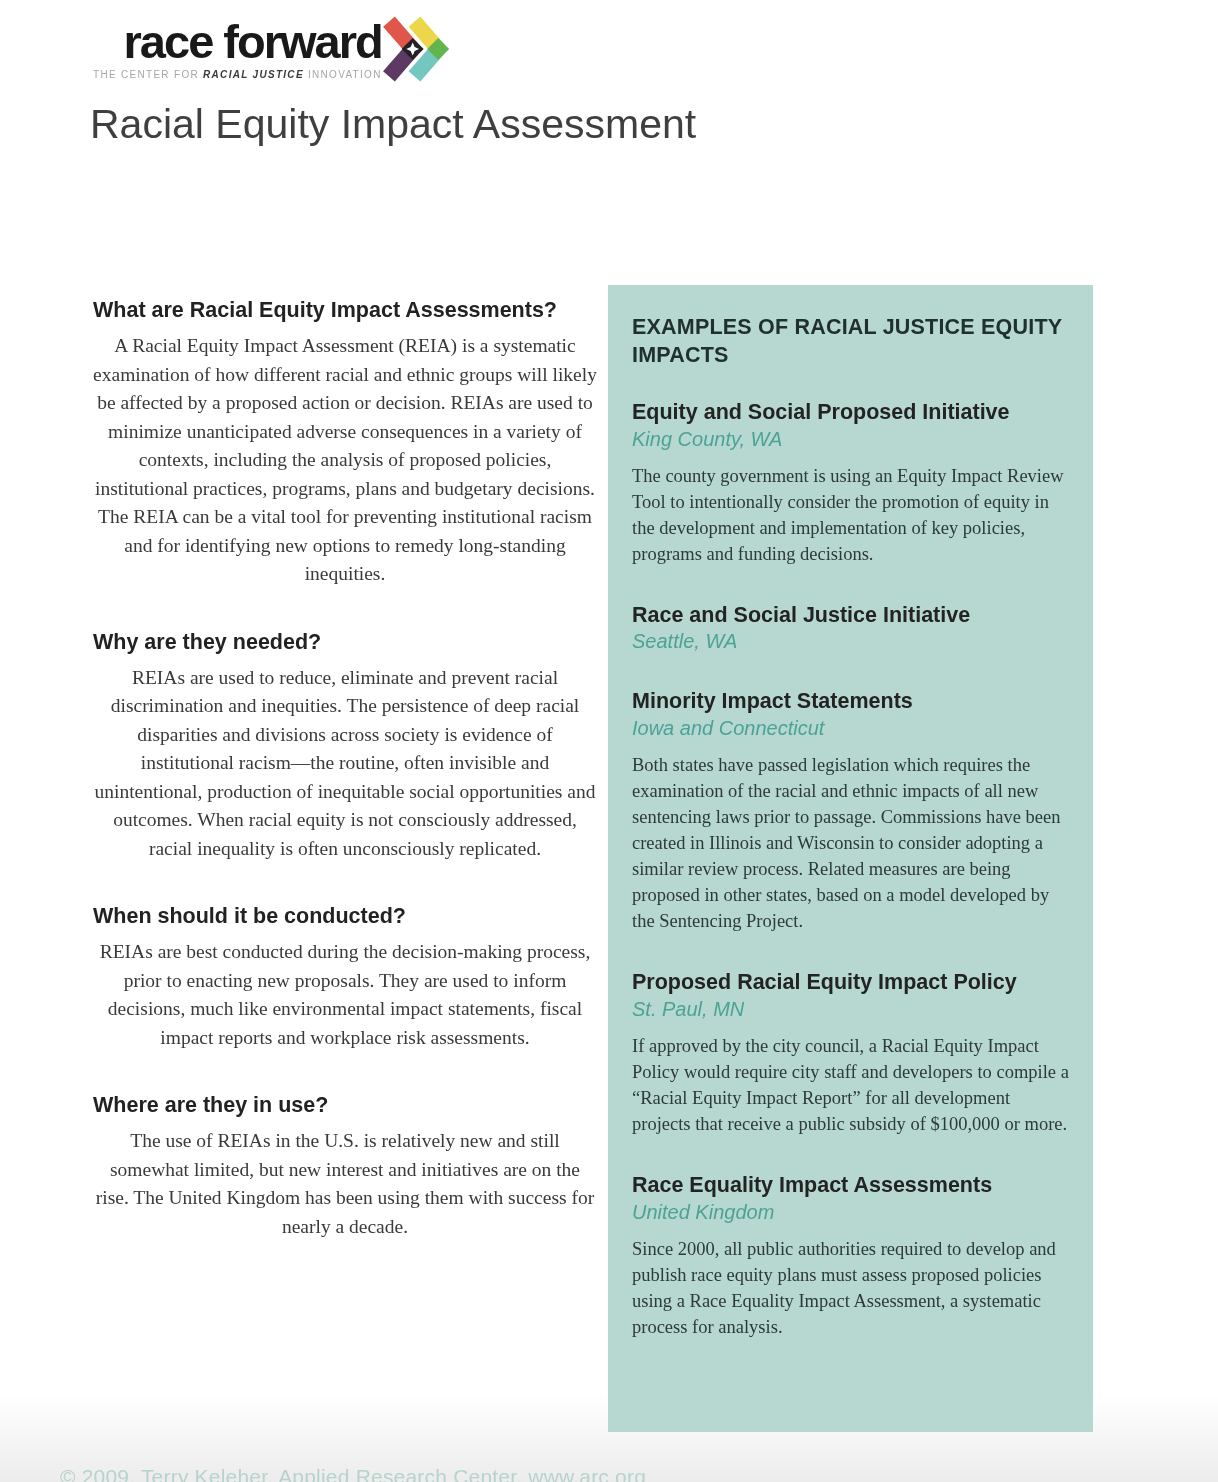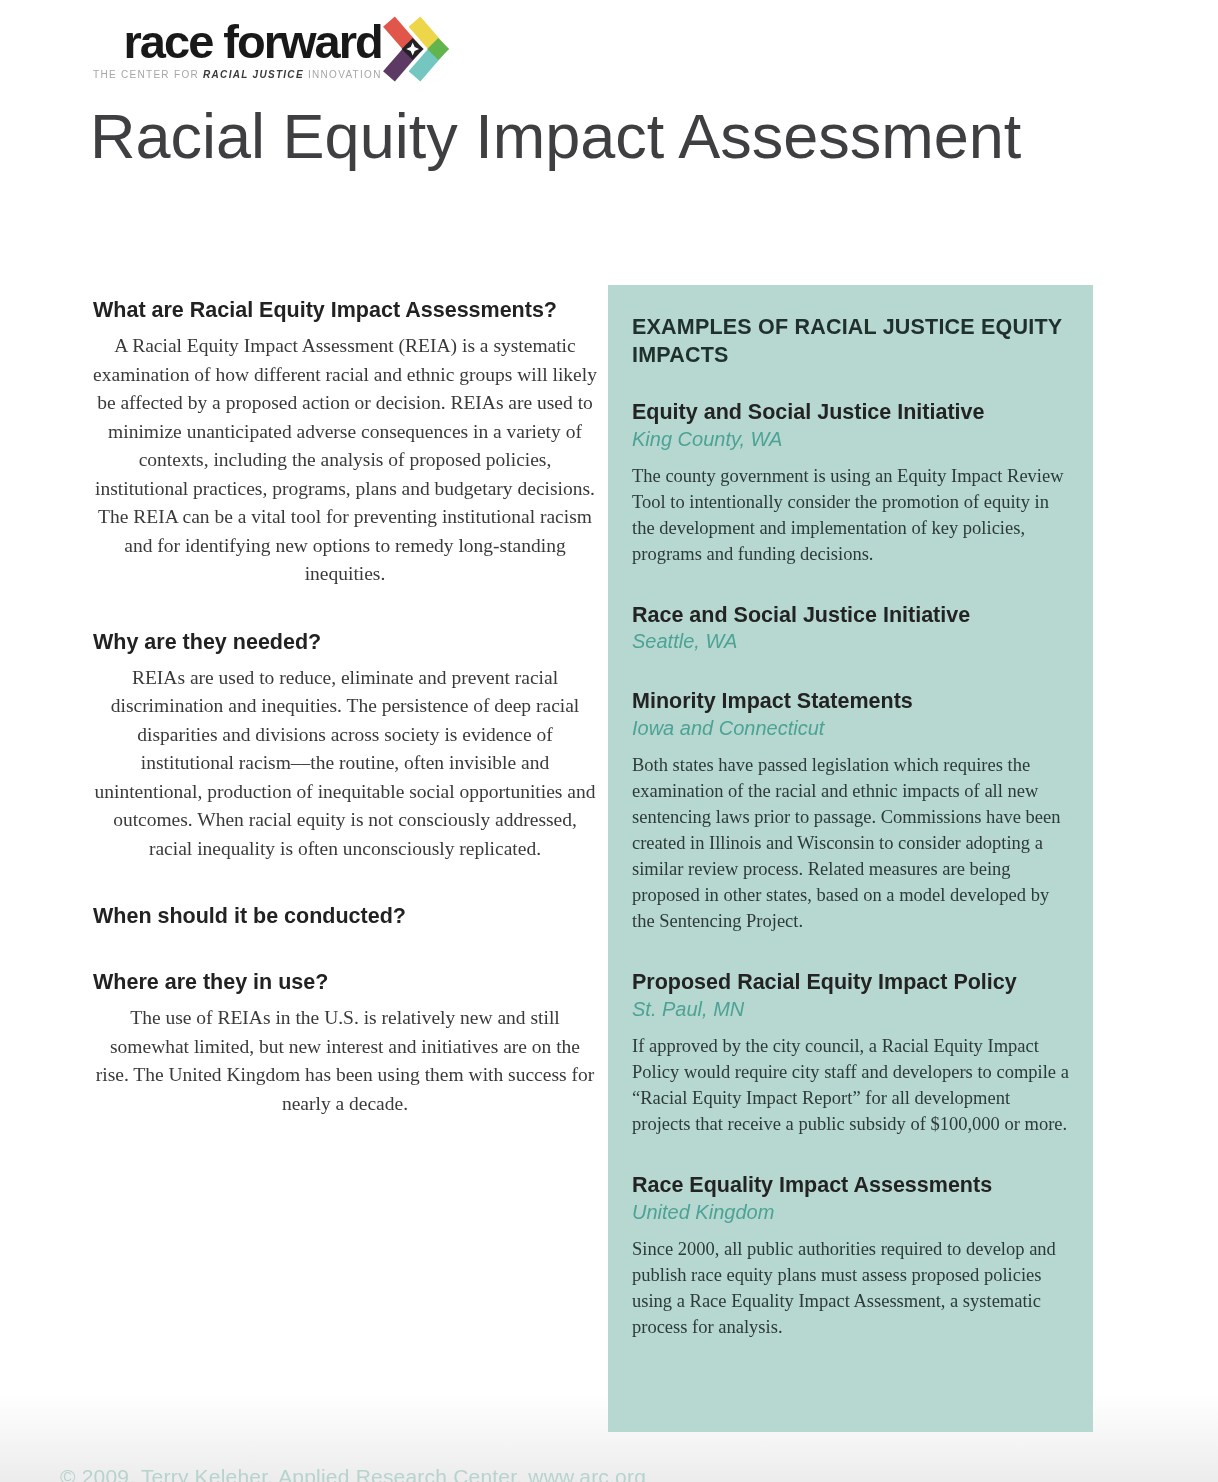--- a/index.html
+++ b/index.html
@@ -10,21 +10,21 @@
 
   
   .logo-block { position:absolute; left:93px; top:18px; display:flex; align-items:flex-start; }
   .logo-text-col { display:flex; flex-direction:column;align-items:flex-end; }
   .brand-text { font-size:47px; font-weight:800; letter-spacing:-2px; color:#191919; line-height:1.0; font-family:"Liberation Sans", sans-serif; }
   .tagline { margin-top:4px; font-size:10px; letter-spacing:1.3px; color:#a6a6a6; font-weight:500; white-space:nowrap; }
   .tagline .tag-bold { color:#3a3a3a; font-weight:800;font-style:italic; }
   .logo-arrow { margin-left:-4px; margin-top:-2px; }
 
   
-  .page-title { position:absolute; left:90px; top:103px; font-size:63px; font-weight:300; color:#3f3f41; line-height:1.05; font-family:"Liberation Sans", sans-serif; }
+  .page-title { position:absolute; left:90px; top:103px; font-size:41px; font-weight:300; color:#3f3f41; line-height:1.05; font-family:"Liberation Sans", sans-serif; }
 
   
   .columns { position:absolute; left:93px; top:285px; width:1062px; display:flex; gap:11px; z-index:2; }
   .left-col { width:504px; padding-top:13px; }
   .section { margin-bottom:41px; }
   .section-heading { font-size:21.5px; font-weight:700; color:#222222; margin-bottom:9px; font-family:"Liberation Sans", sans-serif; }
   .section-body { font-family:"Liberation Serif", serif; font-size:19.5px; line-height:28.5px; color:#3a3a3a;text-align:center; }
 
   
   .panel { width:485px; height:1147px; background:#b6d8d0; padding:16px 24px 0 24px; overflow:hidden; }
@@ -70,32 +70,33 @@
       <div class="section">
         <h2 class="section-heading">What are Racial Equity Impact Assessments?</h2>
         <p class="section-body">A Racial Equity Impact Assessment (REIA) is a systematic examination of how different racial and ethnic groups will likely be affected by a proposed action or decision. REIAs are used to minimize unanticipated adverse consequences in a variety of contexts, including the analysis of proposed policies, institutional practices, programs, plans and budgetary decisions. The REIA can be a vital tool for preventing institutional racism and for identifying new options to remedy long-standing inequities.</p>
       </div>
       <div class="section">
         <h2 class="section-heading">Why are they needed?</h2>
         <p class="section-body">REIAs are used to reduce, eliminate and prevent racial discrimination and inequities. The persistence of deep racial disparities and divisions across society is evidence of institutional racism––the routine, often invisible and unintentional, production of inequitable social opportunities and outcomes. When racial equity is not consciously addressed, racial inequality is often unconsciously replicated.</p>
       </div>
       <div class="section">
         <h2 class="section-heading">When should it be conducted?</h2>
+        <p class="section-body">REIAs are best conducted during the decision-making process, prior to enacting new proposals. They are used to inform decisions, much like environmental impact statements, fiscal impact reports and workplace risk assessments.</p>
       </div>
       <div class="section">
         <h2 class="section-heading">Where are they in use?</h2>
         <p class="section-body">The use of REIAs in the U.S. is relatively new and still somewhat limited, but new interest and initiatives are on the rise. The United Kingdom has been using them with success for nearly a decade.</p>
       </div>
     </div>
 
     <div class="panel">
       <h2 class="panel-heading">EXAMPLES OF RACIAL JUSTICE EQUITY IMPACTS</h2>
 
       <div class="example">
-        <h3 class="example-title">Equity and Social Justice Initiative</h3>
+        <h3 class="example-title">Equity and Social Proposed Initiative</h3>
         <div class="example-location">King County, WA</div>
         <p class="example-body">The county government is using an Equity Impact Review Tool to intentionally consider the promotion of equity in the development and implementation of key policies, programs and funding decisions.</p>
       </div>
 
       <div class="example">
         <h3 class="example-title">Race and Social Justice Initiative</h3>
         <div class="example-location">Seattle, WA</div>
       </div>
 
       <div class="example">

